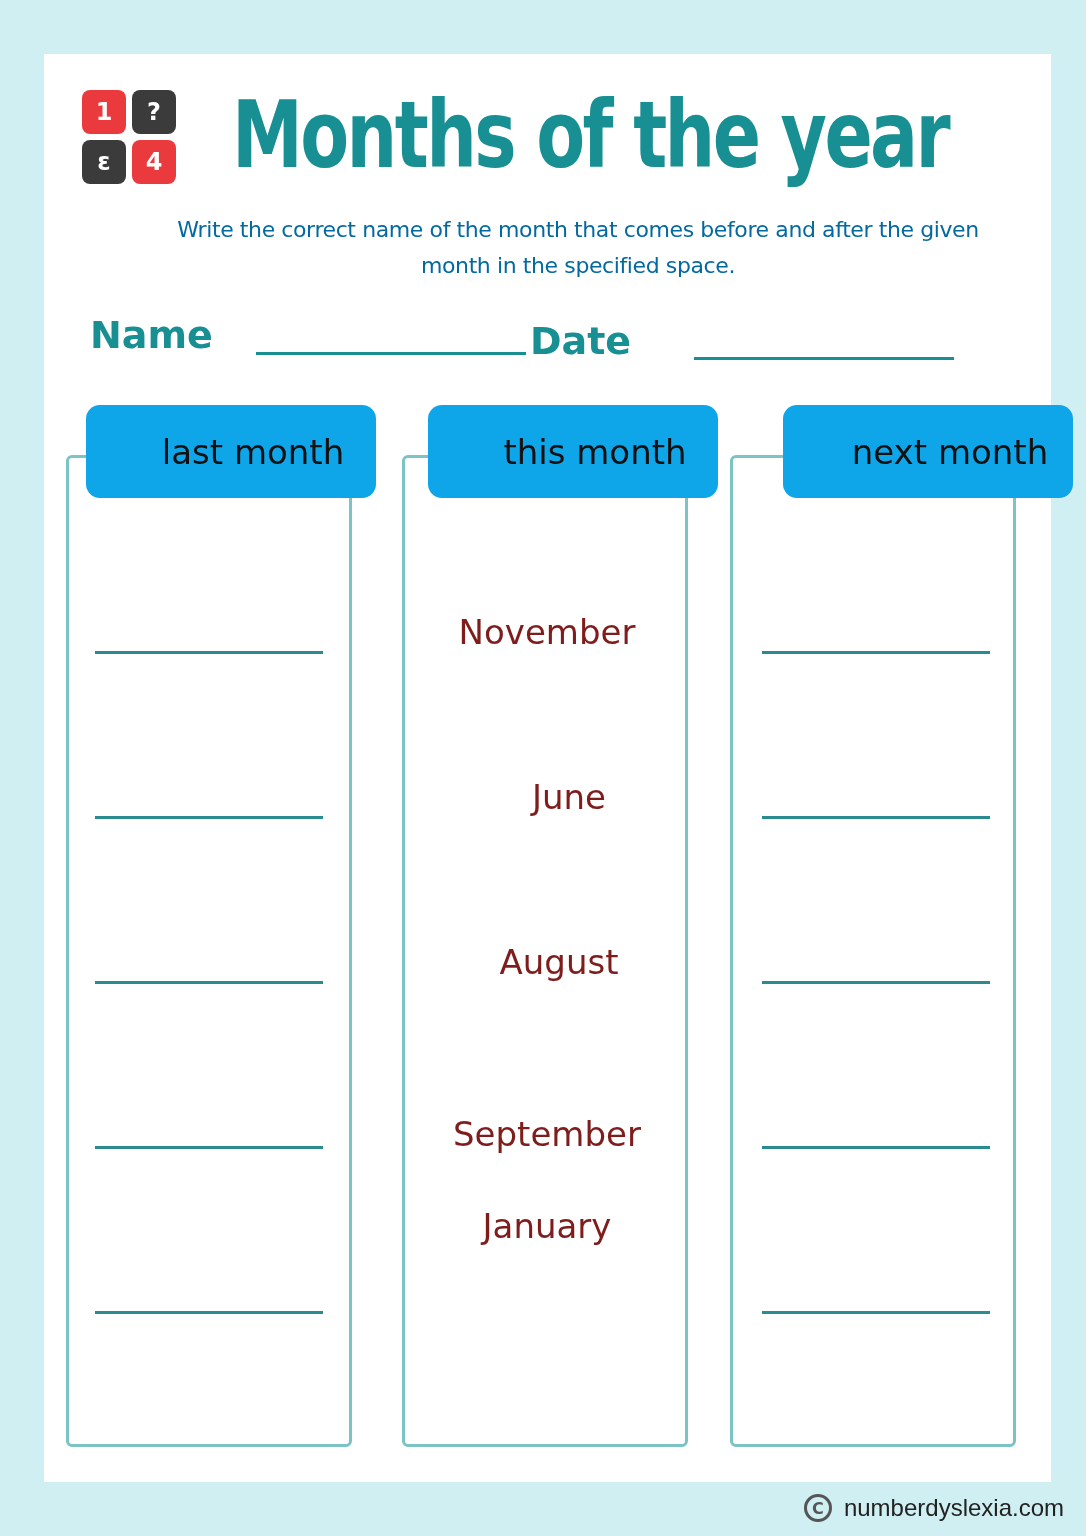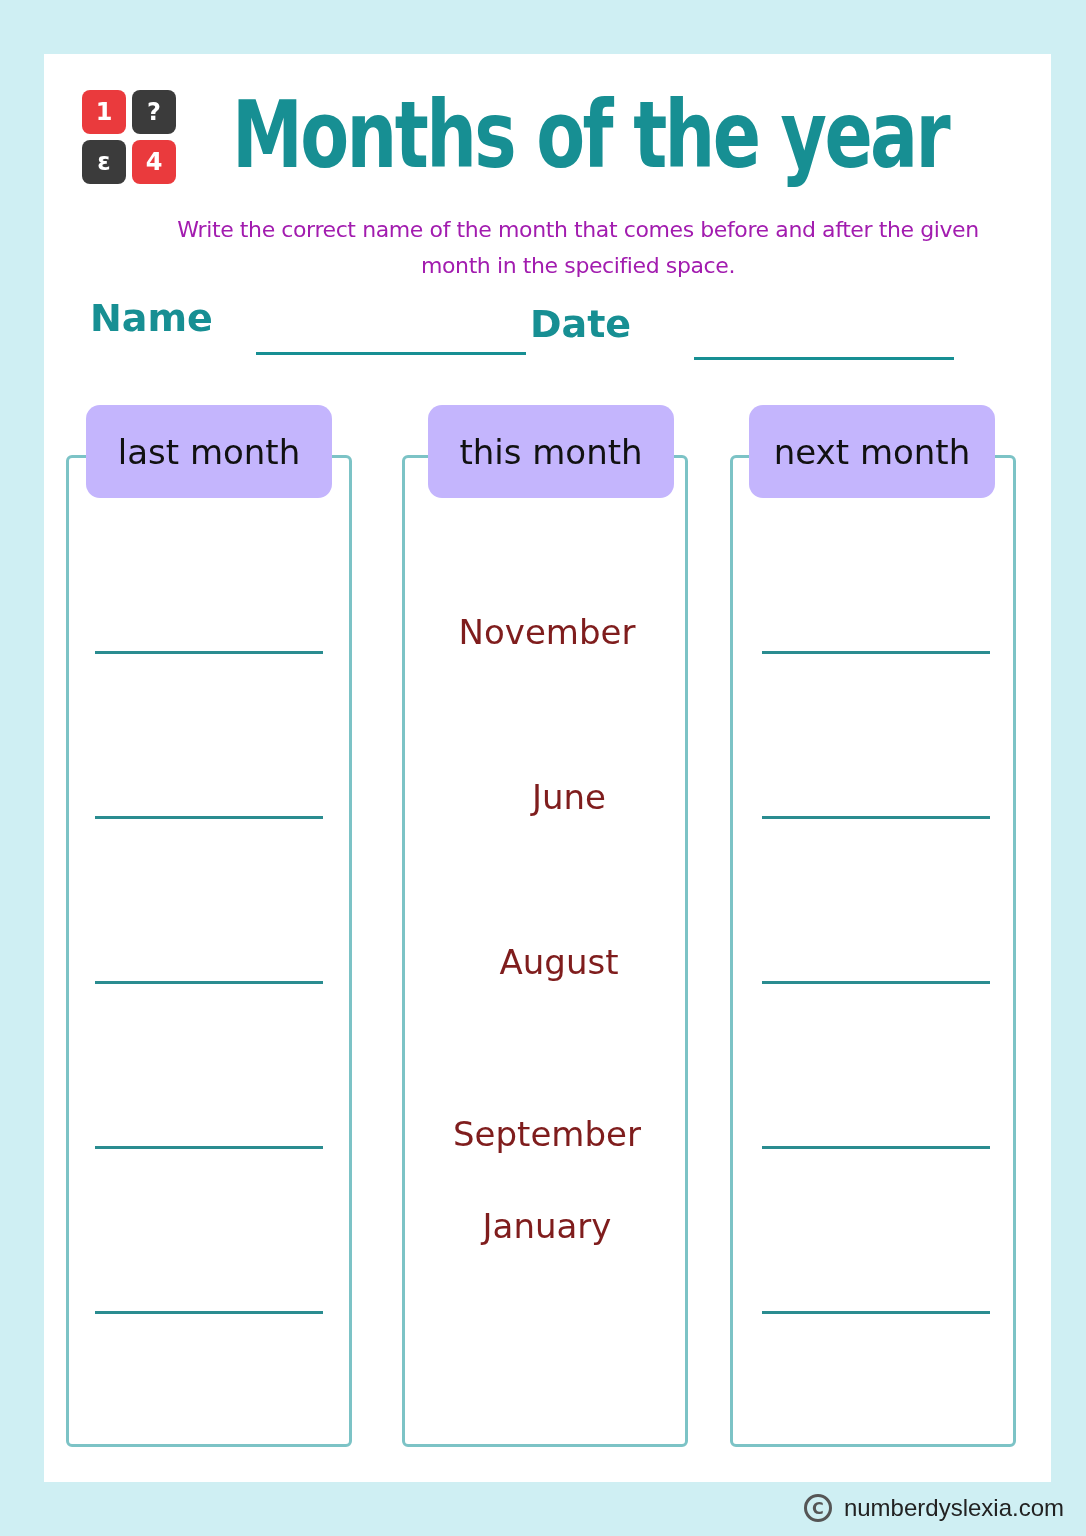--- a/index.html
+++ b/index.html
@@ -19,34 +19,34 @@
     display:flex; align-items:center; justify-content:center;
   }
   .title {
     position:absolute; left:232px; top:82px; width:740px;
     font:bold 92px "DejaVu Sans Condensed", "DejaVu Sans", sans-serif;
     color:#178f93; letter-spacing:-3px; white-space:nowrap;
     transform:scaleX(0.86); transform-origin:left top;
   }
   .instr {
     position:absolute; left:170px; top:212px; width:816px; text-align:center;
-    font:22px/36px "DejaVu Sans", sans-serif; color:#a21caf; letter-spacing:-0.4px;
+    font:22px/36px "DejaVu Sans", sans-serif; color:#0369a1; letter-spacing:-0.4px;
   }
   .lbl {
-    position:absolute; font:bold 38px "DejaVu Sans", sans-serif; color:#178f93;
+    position:absolute; font:bold 38px "DejaVu Sans", sans-serif; color:#178f93;margin-top:17px;
   }
   .uline { position:absolute; height:3px; background:#178f93; }
   .col {
     position:absolute; top:455px; width:286px; height:992px;
     border:3px solid #7cc3c6; border-radius:6px; box-sizing:border-box;
   }
   .chip {
     position:absolute; top:405px; width:246px; height:93px; border-radius:14px;
-    background:#c4b5fd; display:flex; align-items:center; justify-content:center;
-    font:34px "DejaVu Sans", sans-serif; color:#111;
+    background:#0ea5e9; display:flex; align-items:center; justify-content:center;
+    font:34px "DejaVu Sans", sans-serif; color:#111;padding-left:44px;
   }
   .blank { position:absolute; width:228px; height:3px; background:#2a8c90; }
   .month {
     position:absolute; width:286px; text-align:center;
     font:34px "DejaVu Sans", sans-serif; color:#7f1d1d;
   }
   .footer {
     position:absolute; right:22px; top:1494px; display:flex; align-items:center;
     font:24px "Liberation Sans", sans-serif; color:#222;
   }
@@ -75,21 +75,21 @@
 <div class="uline" style="left:256px;top:352px;width:270px"></div>
 <div class="lbl" style="left:530px;top:302px">Date</div>
 <div class="uline" style="left:694px;top:357px;width:260px"></div>
 
 <div class="col" style="left:66px"></div>
 <div class="col" style="left:402px"></div>
 <div class="col" style="left:730px"></div>
 
 <div class="chip" style="left:86px">last month</div>
 <div class="chip" style="left:428px">this month</div>
-<div class="chip" style="left:749px">next month</div>
+<div class="chip" style="left:783px">next month</div>
 
 <div class="blank" style="left:95px;top:651px"></div>
 <div class="blank" style="left:95px;top:816px"></div>
 <div class="blank" style="left:95px;top:981px"></div>
 <div class="blank" style="left:95px;top:1146px"></div>
 <div class="blank" style="left:95px;top:1311px"></div>
 
 <div class="month" style="left:404px;top:612px">November</div>
 <div class="month" style="left:426px;top:777px">June</div>
 <div class="month" style="left:416px;top:942px">August</div>

